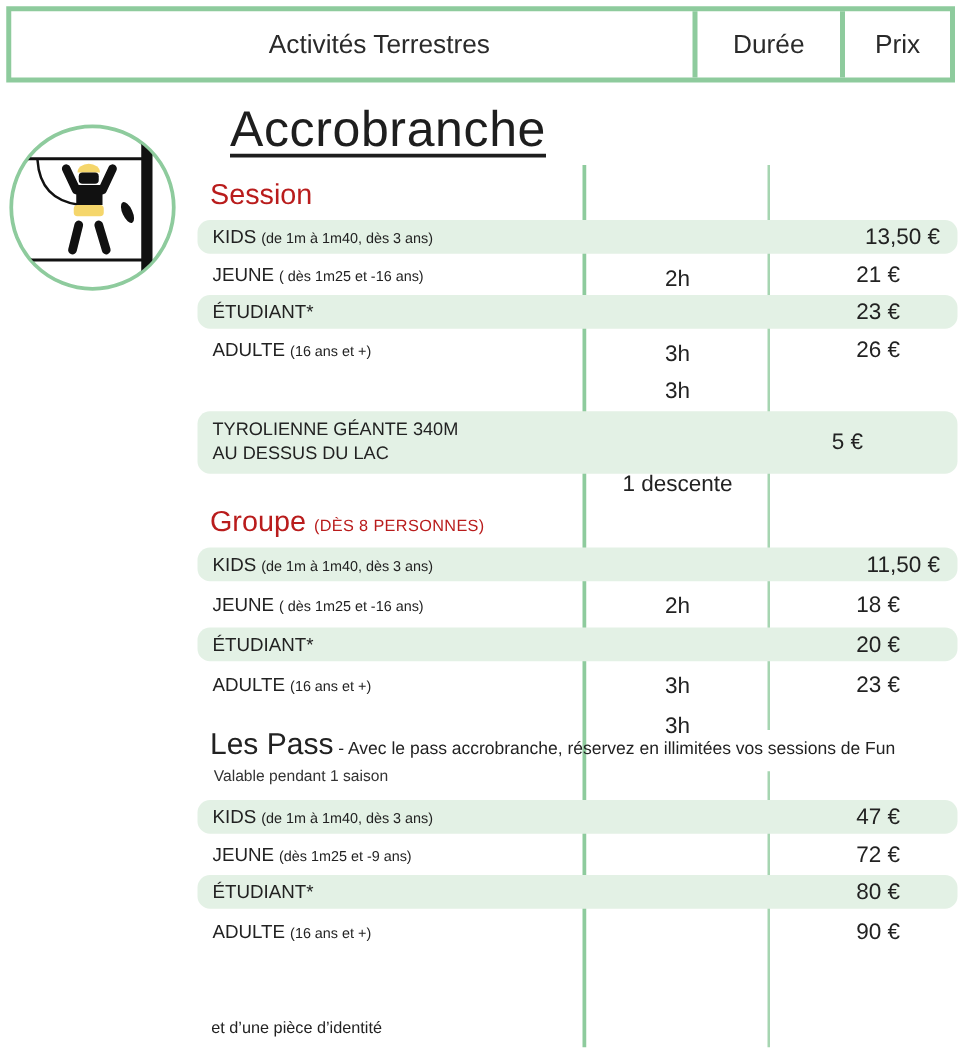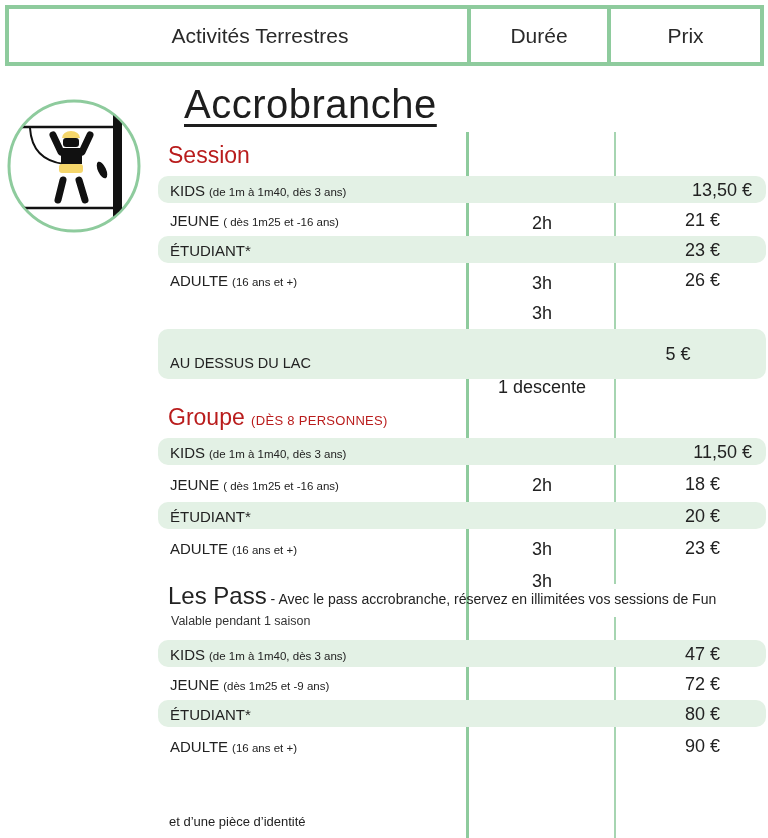--- a/index.html
+++ b/index.html
@@ -5,22 +5,22 @@
     * { box-sizing: border-box; margin: 0; padding: 0; }
     html, body { width: 768px; height: 838px; background: #ffffff; overflow: hidden; }
     body { position: relative; font-family: "Liberation Sans", "DejaVu Sans", sans-serif; color: #1e1e1e; }
 
     
     .header {
       position: absolute; left: 5px; top: 5px; width: 759px; height: 61px;
       border: 4px solid #8ecb9d; display: flex; background: #fff;
     }
     .header .cell { display: flex; align-items: center; justify-content: center; font-size: 21px; color: #2a2a2a; }
-    .header .c1 { width: 462px; border-right: 4px solid #8ecb9d; padding-left: 44px; }
-    .header .c2 { width: 140px; border-right: 4px solid #8ecb9d; }
+    .header .c1 { width: 549px; border-right: 4px solid #8ecb9d; padding-left: 44px; }
+    .header .c2 { width: 118px; border-right: 4px solid #8ecb9d; }
     .header .c3 { flex: 1; }
 
     
     .vline { position: absolute; width: 3px; background: #8ecb9d; }
     .vline.v1 { left: 466px; top: 132px; height: 706px; }
     .vline.v2 { left: 614px; width: 2px; background: #a6d5b1; }
     .vline.v2a { top: 132px; height: 452px; }
     .vline.v2b { top: 617px; height: 221px; }
 
     
@@ -109,21 +109,21 @@
   <span class="dur">3h</span>
   <span class="price" style="right:46px;">23 €</span>
 </div>
 <div class="row" style="top:266px;">
   <span class="name"><span>ADULTE</span><span class="note">(16 ans et +)</span></span>
   <span class="dur">3h</span>
   <span class="price" style="right:46px;">26 €</span>
 </div>
 
 <div class="row shade tall" style="top:329px;">
-  <span class="name two"><br><span>AU DESSUS DU LAC</span></span>
+  <span class="name two"><span>TYROLIENNE GÉANTE  340M</span><br><span>AU DESSUS DU LAC</span></span>
   <span class="dur">1 descente</span>
   <span class="price c">5 €</span>
 </div>
 
 <div class="section-title" style="top:404px;"><span>Groupe</span> <span class="small">(DÈS 8 PERSONNES)</span></div>
 
 <div class="row shade" style="top:438px;">
   <span class="name"><span>KIDS</span><span class="note">(de 1m à 1m40, dès 3 ans)</span></span>
   <span class="dur">2h</span>
   <span class="price">11,50 €</span>

